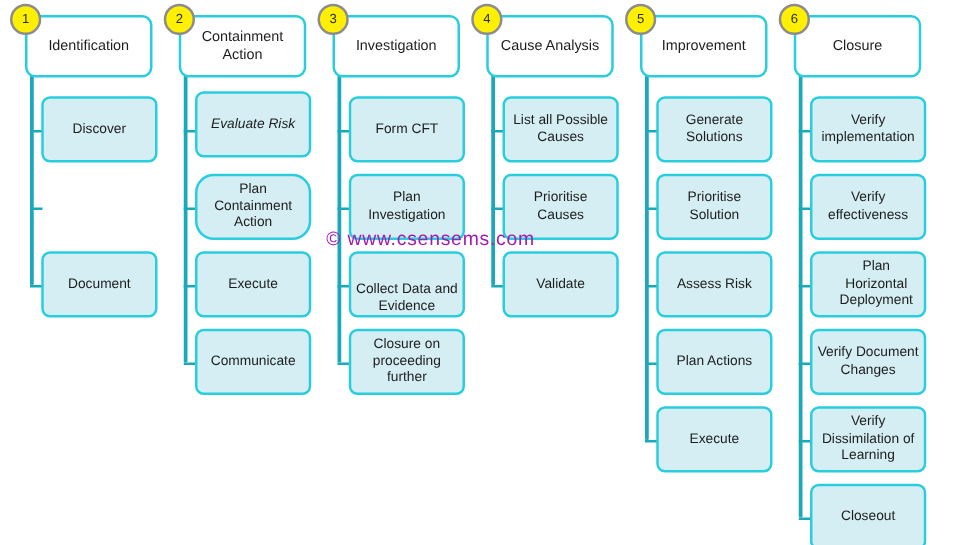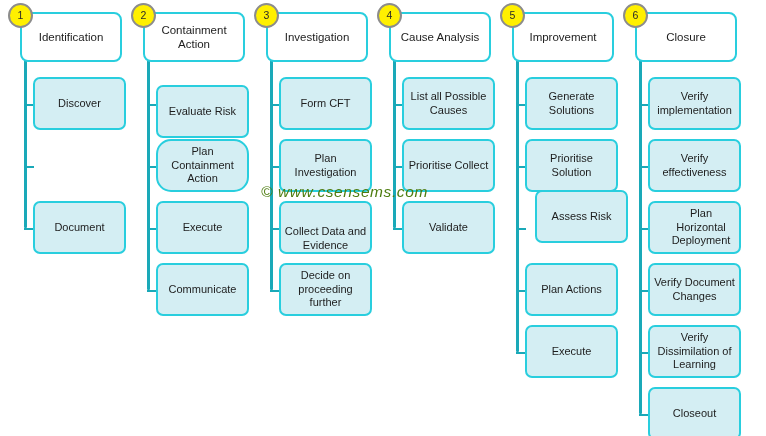--- a/index.html
+++ b/index.html
@@ -21,25 +21,24 @@
 
   
   #watermark {
     position: absolute;
     left: 0;
     top: 183px;
     width: 689px;
     text-align: center;
     font-size: 15.5px;
     letter-spacing: 0.6px;
-    color: #4d7c0f;
+    color: #a21caf;
     z-index: 5;
     pointer-events: none;
     white-space: nowrap;
-    font-style: italic;
   }
 
   
   .column {
     position: absolute;
     top: 0;
     width: 126px;
     height: 436px;
   }
 
@@ -159,21 +158,21 @@
       </div>
       <div class="column" style="left: 123px;">
         <div class="spine" style="height: 235.5px;"></div>
         <div class="head-box">
           <div class="head-label">Containment Action</div>
         </div>
         <div class="badge">
           <span class="badge-num">2</span>
         </div>
         <div class="stub" style="top: 103.5px;"></div>
-        <div class="child-box" style="top: 85px;">
+        <div class="child-box" style="top: 73px; font-style: italic;">
           <div class="child-label">Evaluate Risk</div>
         </div>
         <div class="stub" style="top: 165.5px;"></div>
         <div class="child-box" style="top: 139px; border-radius: 15px;">
           <div class="child-label">Plan Containment Action</div>
         </div>
         <div class="stub" style="top: 227.5px;"></div>
         <div class="child-box" style="top: 201px;">
           <div class="child-label">Execute</div>
         </div>
@@ -197,38 +196,38 @@
         <div class="stub" style="top: 165.5px;"></div>
         <div class="child-box" style="top: 139px;">
           <div class="child-label">Plan Investigation</div>
         </div>
         <div class="stub" style="top: 227.5px;"></div>
         <div class="child-box" style="top: 201px; align-items: flex-end;">
           <div class="child-label">Collect Data and Evidence</div>
         </div>
         <div class="stub" style="top: 289.5px;"></div>
         <div class="child-box" style="top: 263px;">
-          <div class="child-label">Decide on proceeding further</div>
+          <div class="child-label">Closure on proceeding further</div>
         </div>
       </div>
       <div class="column" style="left: 369px;">
         <div class="spine" style="height: 173.5px;"></div>
         <div class="head-box">
           <div class="head-label">Cause Analysis</div>
         </div>
         <div class="badge">
           <span class="badge-num">4</span>
         </div>
         <div class="stub" style="top: 103.5px;"></div>
         <div class="child-box" style="top: 77px;">
           <div class="child-label">List all Possible Causes</div>
         </div>
         <div class="stub" style="top: 165.5px;"></div>
         <div class="child-box" style="top: 139px;">
-          <div class="child-label">Prioritise Collect</div>
+          <div class="child-label">Prioritise Causes</div>
         </div>
         <div class="stub" style="top: 227.5px;"></div>
         <div class="child-box" style="top: 201px;">
           <div class="child-label">Validate</div>
         </div>
       </div>
       <div class="column" style="left: 492px;">
         <div class="spine" style="height: 297.5px;"></div>
         <div class="head-box">
           <div class="head-label">Improvement</div>
@@ -238,21 +237,21 @@
         </div>
         <div class="stub" style="top: 103.5px;"></div>
         <div class="child-box" style="top: 77px;">
           <div class="child-label">Generate Solutions</div>
         </div>
         <div class="stub" style="top: 165.5px;"></div>
         <div class="child-box" style="top: 139px;">
           <div class="child-label">Prioritise Solution</div>
         </div>
         <div class="stub" style="top: 227.5px;"></div>
-        <div class="child-box" style="top: 190px; margin-left: 10px;">
+        <div class="child-box" style="top: 201px;">
           <div class="child-label">Assess Risk</div>
         </div>
         <div class="stub" style="top: 289.5px;"></div>
         <div class="child-box" style="top: 263px;">
           <div class="child-label">Plan Actions</div>
         </div>
         <div class="stub" style="top: 351.5px;"></div>
         <div class="child-box" style="top: 325px;">
           <div class="child-label">Execute</div>
         </div>

